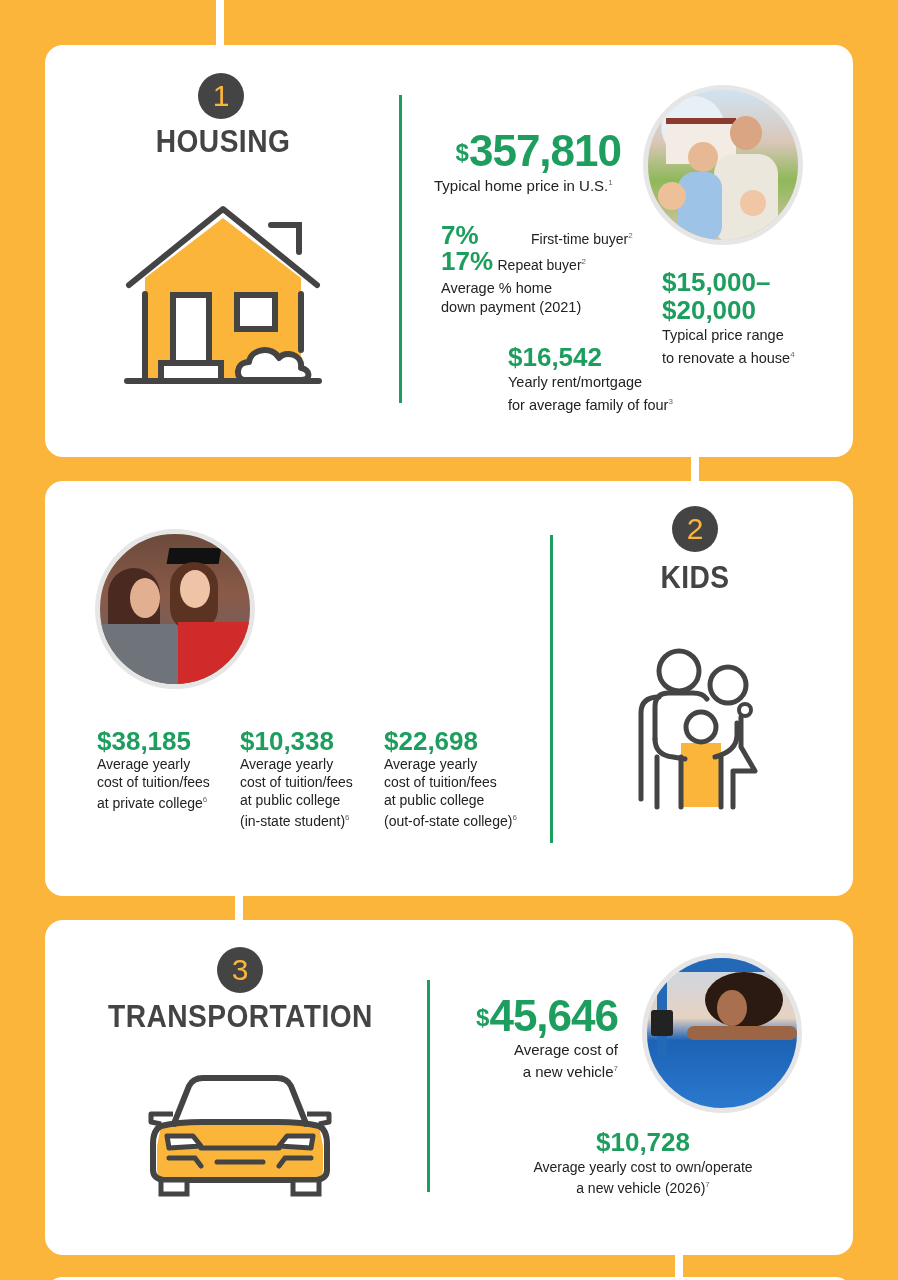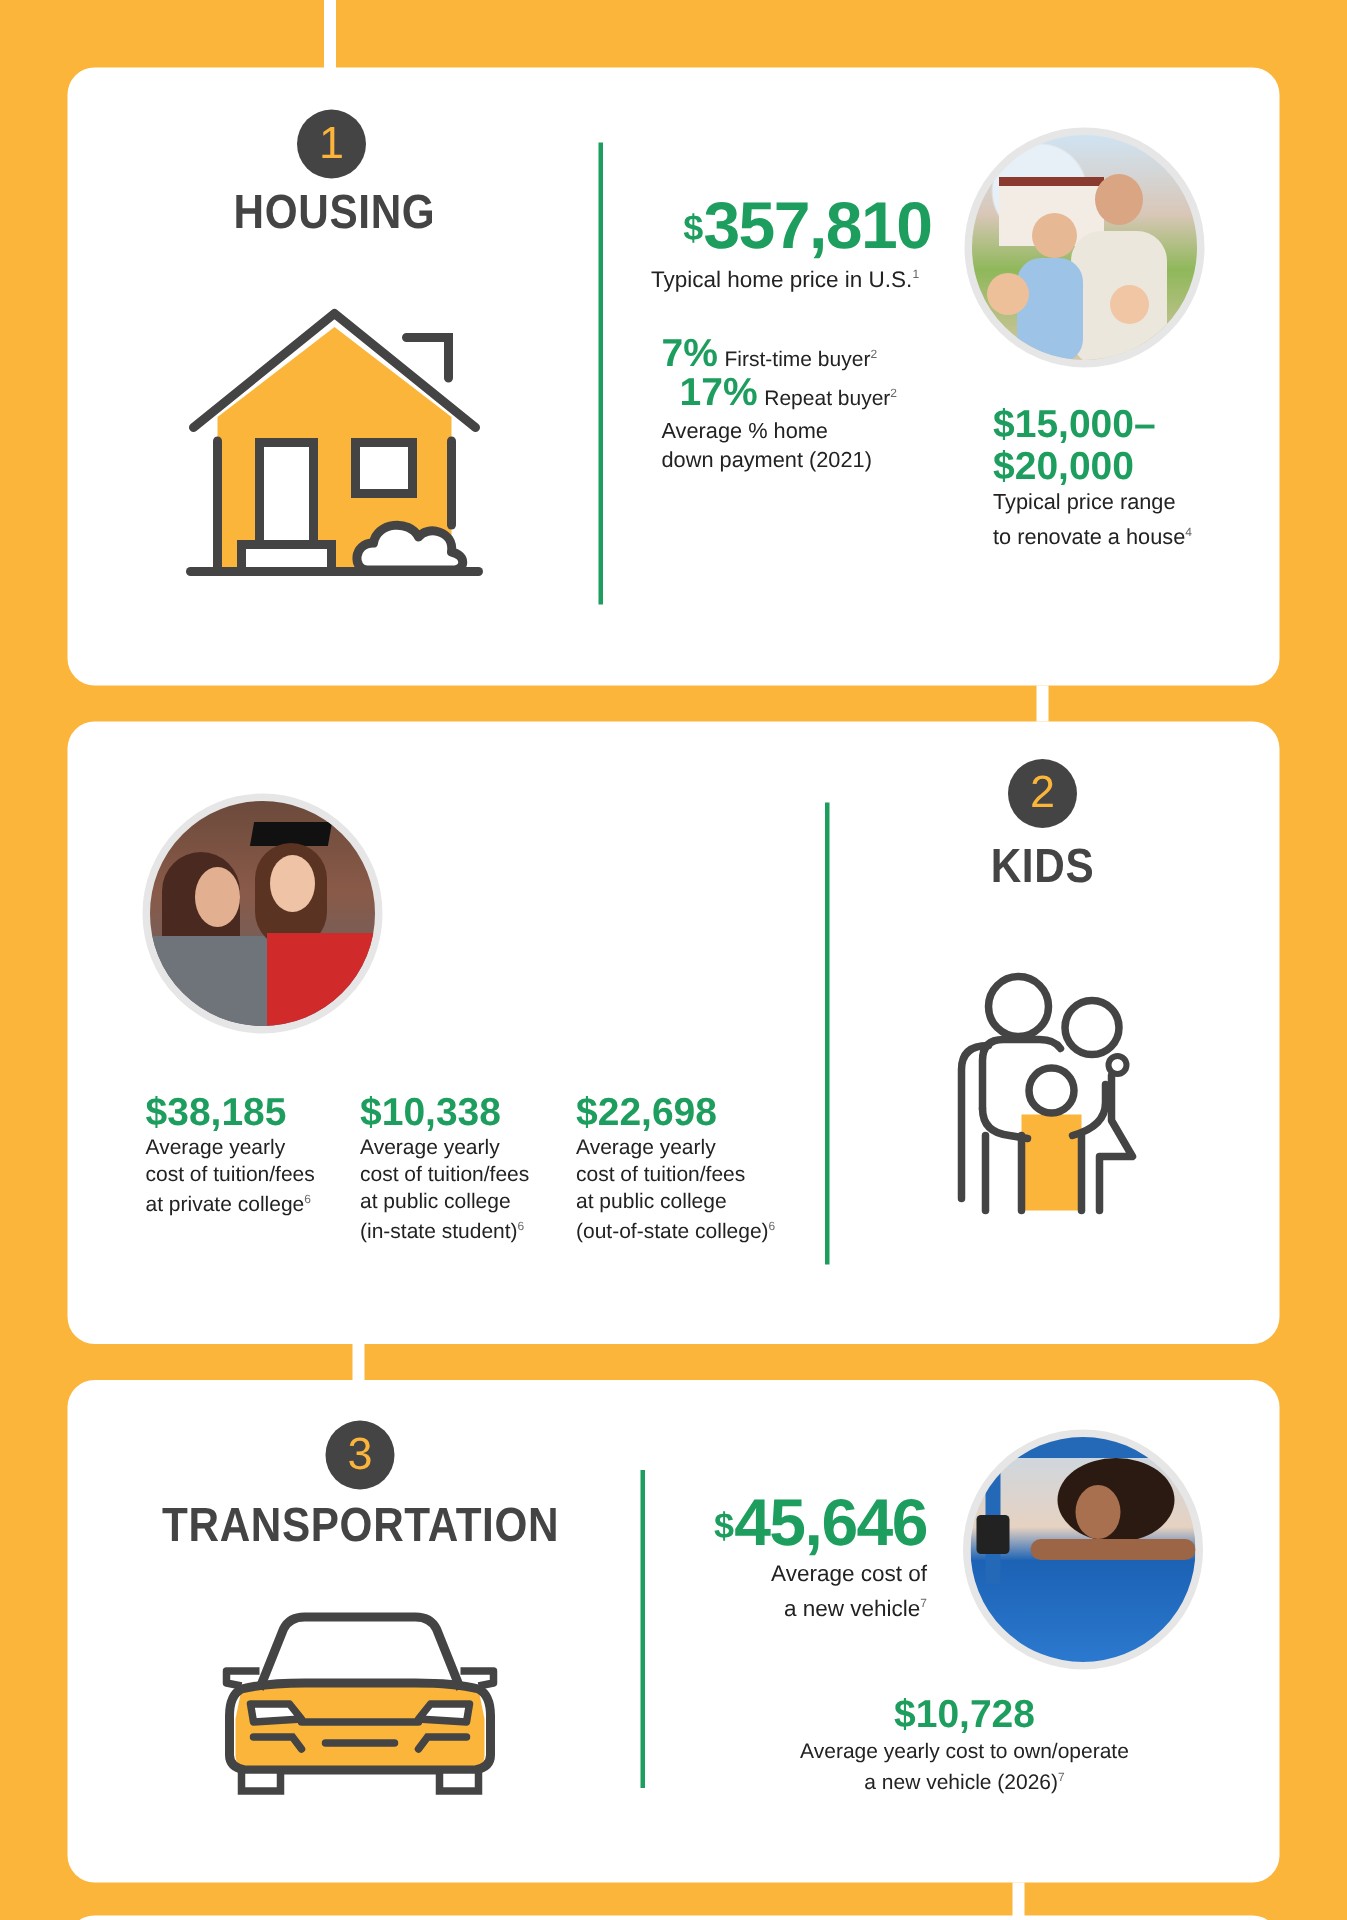--- a/index.html
+++ b/index.html
@@ -68,23 +68,23 @@
   <div class="abs right" style="left:370px; width:206px; top:84px;">
     <div class="green big"><sup>$</sup><span>357,810</span></div>
   </div>
   <div class="abs desc" style="left:389px; top:128px; font-size:15px;">
     <span>Typical home price in U.S.</span><sup>1</sup>
   </div>
 
   <div class="abs" style="left:396px; top:176px;">
     <div>
       <span class="green med">7%</span>
-      <span class="desc" style="font-size:14px;"><span>First-time buyer</span><sup>2</sup></span>
-    </div>
-    <div style="margin-top:-2px;margin-left:12px;">
+      <span class="desc" style="font-size:14px;margin-left:48px;"><span>First-time buyer</span><sup>2</sup></span>
+    </div>
+    <div style="margin-top:-2px;">
       <span class="green med">17%</span>
       <span class="desc" style="font-size:14px;"><span>Repeat buyer</span><sup>2</sup></span>
     </div>
     <div class="desc" style="margin-top:4px;">
       <div>Average % home</div>
       <div>down payment (2021)</div>
     </div>
   </div>
 
   <div class="photo" style="left:598px; top:40px; background:radial-gradient(circle at 30% 25%, #e8f0f7 0 20%, transparent 21%), linear-gradient(180deg,#cfe3f2 0%,#d9c7b8 35%,#8fb85a 60%,#d8c7a8 100%);">
@@ -101,20 +101,27 @@
     <div class="green med">
       <div>$15,000–</div>
       <div>$20,000</div>
     </div>
     <div class="desc" style="margin-top:2px;">
       <div>Typical price range</div>
       <div><span>to renovate a house</span><sup>4</sup></div>
     </div>
   </div>
 
+  <div class="abs" style="left:463px; top:298px;">
+    <div class="green med">$16,542</div>
+    <div class="desc" style="margin-top:2px;">
+      <div>Yearly rent/mortgage</div>
+      <div><span>for average family of four</span><sup>3</sup></div>
+    </div>
+  </div>
 </div>
 
 <div class="card" style="top:481px; height:415px;">
   <div class="photo" style="left:50px; top:48px; background:linear-gradient(180deg,#6b4a3c 0%,#8a5a48 40%,#5b6470 100%);">
     <div style="position:absolute; left:8px; top:34px; width:52px; height:80px; border-radius:26px 26px 10px 10px; background:#4a2a20;"></div>
     <div style="position:absolute; left:30px; top:44px; width:30px; height:40px; border-radius:50%; background:#e2b091;"></div>
     <div style="position:absolute; left:0px; top:90px; width:80px; height:60px; background:#6f747b;"></div>
     <div style="position:absolute; left:68px; top:14px; width:52px; height:16px; background:#111; transform:skewX(-10deg);"></div>
     <div style="position:absolute; left:70px; top:28px; width:48px; height:70px; border-radius:24px; background:#5a3322;"></div>
     <div style="position:absolute; left:80px; top:36px; width:30px; height:38px; border-radius:50%; background:#efc4a6;"></div>

